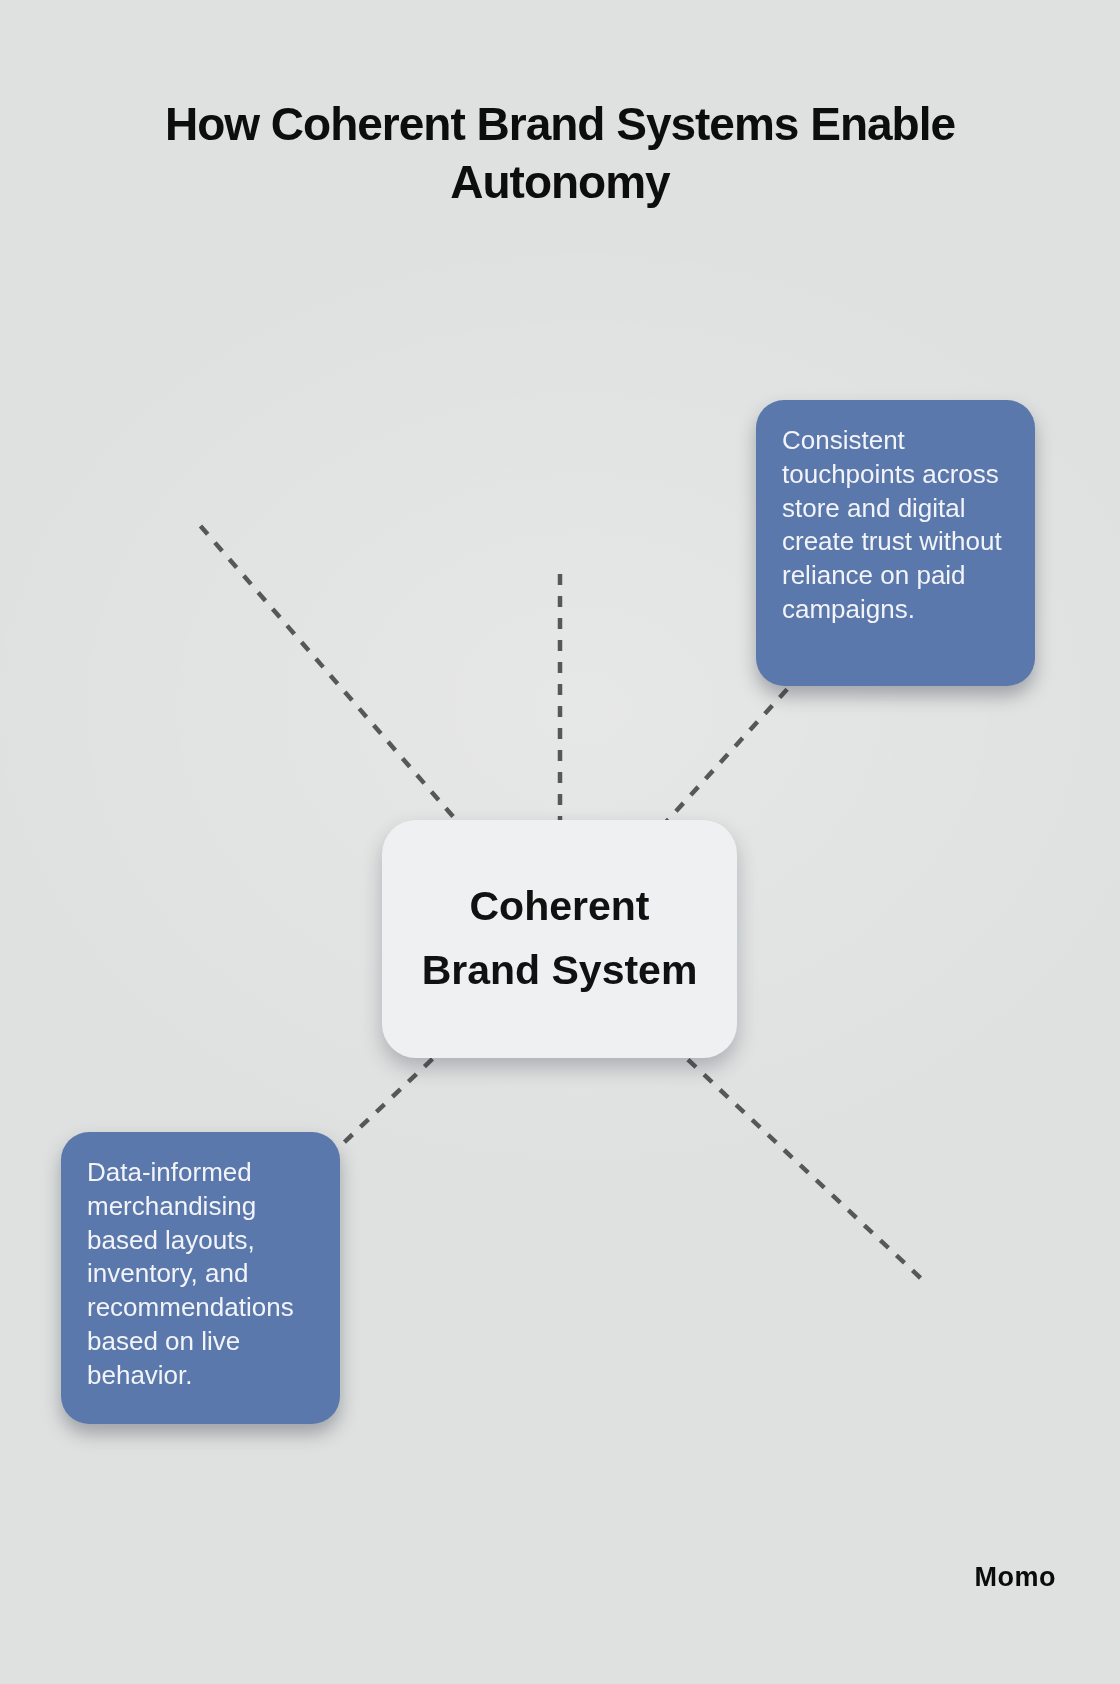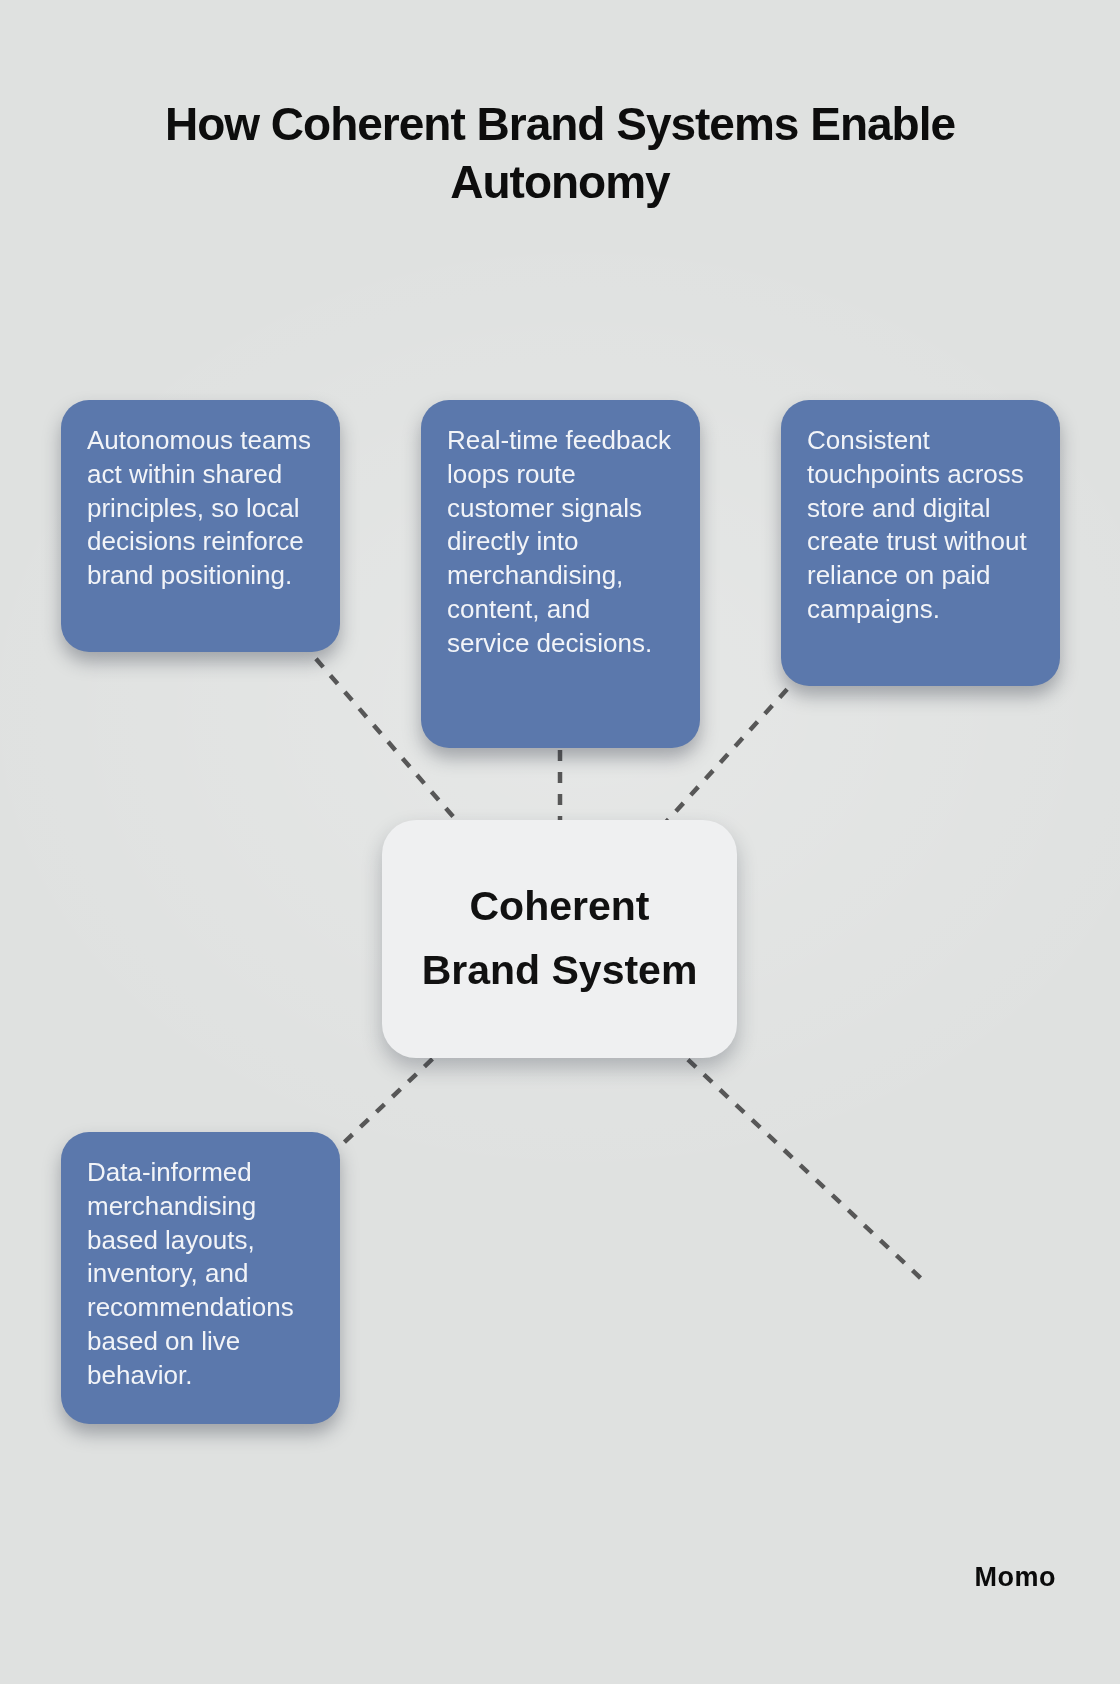--- a/index.html
+++ b/index.html
@@ -53,21 +53,21 @@
     border-radius: 28px;
     background: var(--node-fill, #5b78ac);
     color: var(--node-text, #f2f4f8);
     font-size: 26px;
     line-height: 1.3;
     box-shadow: 0 10px 18px rgba(40, 45, 60, 0.35);
   }
   .node p { margin: 0; }
   .node-top-left    { left: 61px;  top: 400px; min-height: 252px; }
   .node-top-middle  { left: 421px; top: 400px; min-height: 348px; }
-  .node-top-right   { left: 781px; top: 400px; min-height: 286px; }
+  .node-top-right   { left: 756px; top: 400px; min-height: 286px; }
   .node-bottom-left { left: 61px;  top: 1132px; min-height: 292px; }
   .node-bottom-right{ left: 781px; top: 1132px; min-height: 292px; }
   .center-node {
     position: absolute;
     left: 382px;
     top: 820px;
     width: 355px;
     height: 238px;
     box-sizing: border-box;
     padding: 0 28px;
@@ -103,27 +103,21 @@
   <h1 class="page-title">How Coherent Brand Systems Enable Autonomy</h1>
 
   <svg class="connectors" viewBox="0 0 1120 1684" xmlns="http://www.w3.org/2000/svg">
     <line x1="200.5" y1="526" x2="559.5" y2="939"></line>
     <line x1="560" y1="574" x2="560" y2="939"></line>
     <line x1="920.5" y1="543" x2="559.5" y2="939"></line>
     <line x1="200.5" y1="1278" x2="559.5" y2="939"></line>
     <line x1="920.5" y1="1278" x2="559.5" y2="939"></line>
   </svg>
 
-  <div class="node node-top-left">
-    <p>Autonomous teams act within shared principles, so local decisions reinforce brand positioning.</p>
-  </div>
 
-  <div class="node node-top-middle">
-    <p>Real-time feedback loops route customer signals directly into merchandising, content, and service decisions.</p>
-  </div>
 
   <div class="node node-top-right">
     <p>Consistent touchpoints across store and digital create trust without reliance on paid campaigns.</p>
   </div>
 
   <div class="center-node">
     <p>Coherent Brand System</p>
   </div>
 
   <div class="node node-bottom-left">

